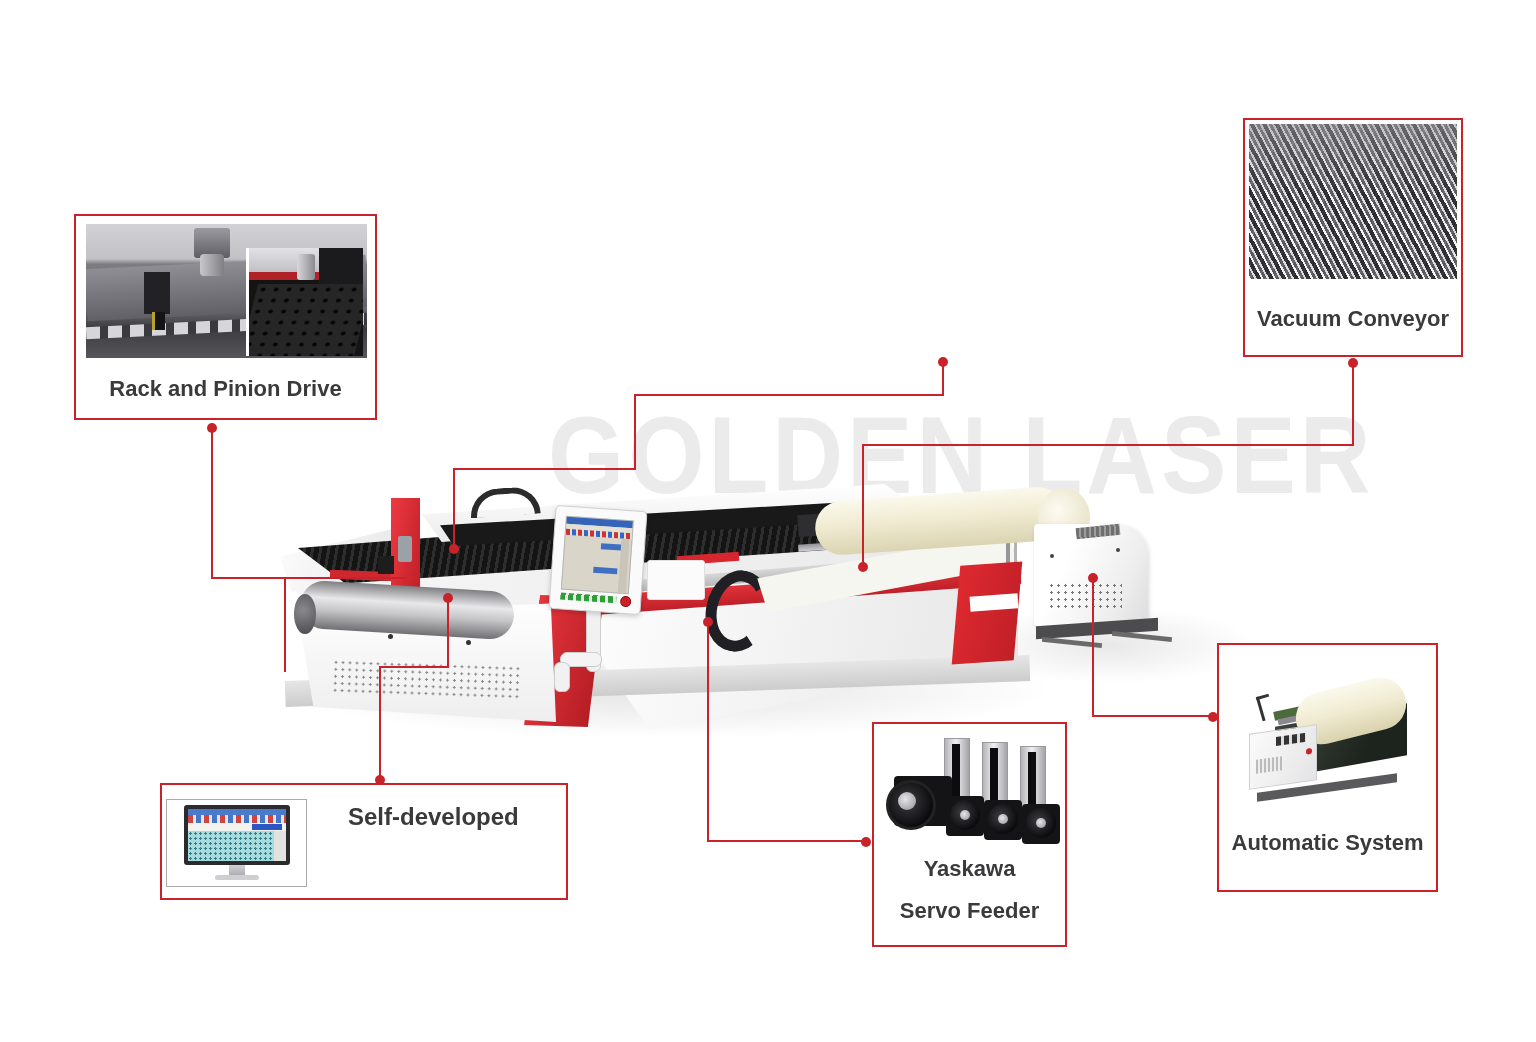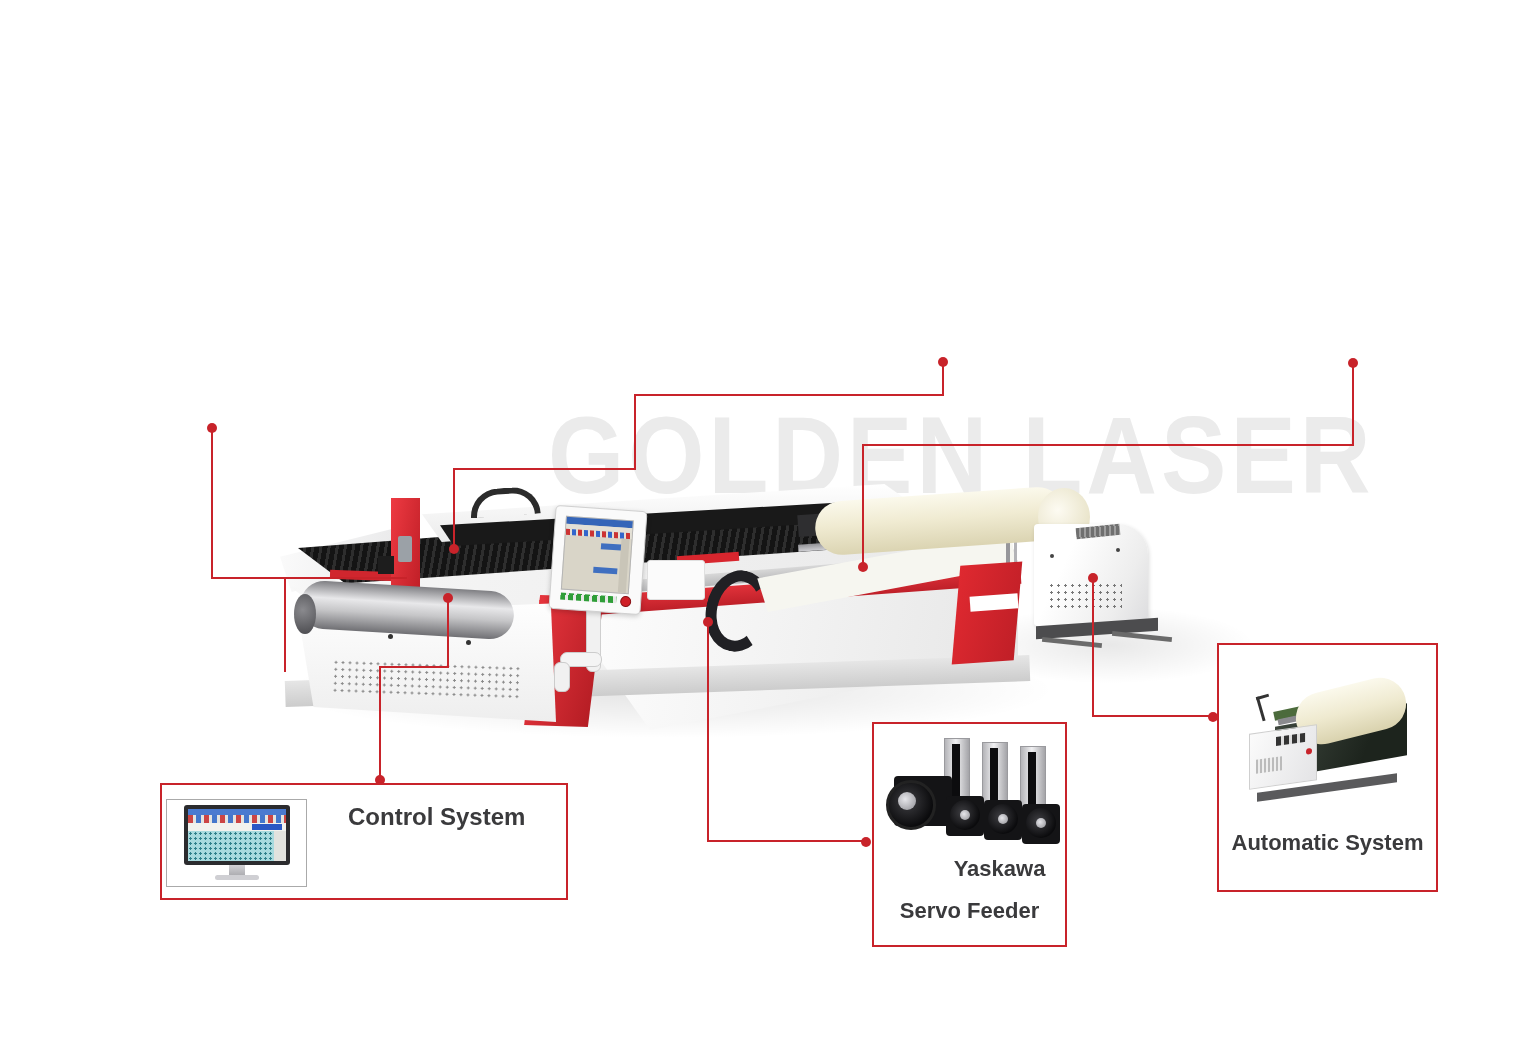--- a/index.html
+++ b/index.html
@@ -144,39 +144,63 @@
   <div class="cd" style="left:449px;top:544px;"></div>
   <div class="cd" style="left:1348px;top:358px;"></div>
   <div class="cd" style="left:858px;top:562px;"></div>
   <div class="cd" style="left:443px;top:593px;"></div>
   <div class="cd" style="left:375px;top:775px;"></div>
   <div class="cd" style="left:703px;top:617px;"></div>
   <div class="cd" style="left:861px;top:837px;"></div>
   <div class="cd" style="left:1088px;top:573px;"></div>
   <div class="cd" style="left:1208px;top:712px;"></div>
 
-
-
+  <div class="abs callout" style="left:74px;top:214px;width:303px;height:206px;">
+    <div class="photo" style="left:10px;top:8px;width:281px;height:134px;background:linear-gradient(180deg,#d2d2d6 0%,#c2c2c6 26%,#7c7c82 30%,#6b6b71 62%,#3c3c40 78%,#55555b 100%);">
+      <div class="abs" style="left:0;top:38px;width:281px;height:52px;background:linear-gradient(180deg,#8e8e94,#606066);transform:rotate(-3deg);"></div>
+      <div class="abs" style="left:0;top:96px;width:281px;height:12px;background:repeating-linear-gradient(90deg,#d6d6da 0 14px,#3a3a3e 14px 22px);transform:rotate(-3deg);"></div>
+      <div class="abs" style="left:108px;top:4px;width:36px;height:30px;background:linear-gradient(180deg,#9a9aa0,#5e5e64);border-radius:3px;"></div>
+      <div class="abs" style="left:114px;top:30px;width:24px;height:22px;background:linear-gradient(90deg,#c8c8cc,#7e7e84);border-radius:4px;"></div>
+      <div class="abs" style="left:58px;top:48px;width:26px;height:42px;background:#222226;"></div>
+      <div class="abs" style="left:66px;top:88px;width:10px;height:18px;background:#141416;border-left:3px solid #b8a22a;"></div>
+    </div>
+    <div class="photo" style="left:170px;top:32px;width:114px;height:108px;border-left:3px solid #fff;background:#141414;">
+      <div class="abs" style="left:0;top:0;width:114px;height:26px;background:linear-gradient(180deg,#e2e2e6,#bdbdc2);"></div>
+      <div class="abs" style="left:0;top:24px;width:80px;height:8px;background:#b02228;"></div>
+      <div class="abs" style="left:70px;top:0;width:44px;height:36px;background:#1b1b1d;"></div>
+      <div class="abs" style="left:48px;top:6px;width:18px;height:26px;background:linear-gradient(90deg,#d8d8dc,#8a8a90);border-radius:3px;"></div>
+      <div class="abs" style="left:0;top:36px;width:114px;height:72px;background-color:#262626;background-image:radial-gradient(#050505 2px,transparent 2.6px);background-size:13px 11px;transform:skewX(-14deg);"></div>
+    </div>
+    <div class="clabel" style="top:160px;font-size:22px;">Rack and Pinion Drive</div>
+  </div>
+
+
+  <div class="abs callout" style="left:1243px;top:118px;width:220px;height:239px;">
+    <div class="photo" style="left:4px;top:4px;width:208px;height:155px;background-color:#6e6e72;background-image:repeating-linear-gradient(62deg,rgba(250,250,252,.95) 0 2px,rgba(90,90,95,.85) 2px 5px,rgba(230,230,235,.9) 5px 7px,rgba(40,40,45,.9) 7px 11px),repeating-linear-gradient(-58deg,rgba(255,255,255,.55) 0 2px,rgba(60,60,65,.5) 3px 7px);">
+      <div class="abs" style="left:0;top:0;width:208px;height:155px;background:linear-gradient(180deg,rgba(150,150,155,.55),rgba(0,0,0,0) 45%);"></div>
+    </div>
+    <div class="clabel" style="top:186px;font-size:22px;">Vacuum Conveyor</div>
+  </div>
 
   <div class="abs callout" style="left:160px;top:783px;width:408px;height:117px;">
     <div class="photo" style="left:4px;top:14px;width:139px;height:86px;background:#fff;border:1px solid #aaa;">
       <div class="abs" style="left:17px;top:5px;width:106px;height:60px;background:#2b2b2e;border-radius:3px;">
         <div class="abs" style="left:4px;top:4px;width:98px;height:52px;background:#f2f2ee;">
           <div class="abs" style="left:0;top:0;width:98px;height:6px;background:#4a7ad0;"></div>
           <div class="abs" style="left:0;top:6px;width:98px;height:8px;background:repeating-linear-gradient(90deg,#c44 0 5px,#e4e4e0 5px 8px,#47c 8px 13px,#e4e4e0 13px 16px);"></div>
           <div class="abs" style="left:64px;top:15px;width:30px;height:6px;background:#2b57c4;"></div>
           <div class="abs" style="left:0;top:22px;width:86px;height:30px;background-color:#a8dade;background-image:radial-gradient(#2e7f8a 1px,transparent 1.3px);background-size:5px 5px;"></div>
           <div class="abs" style="left:86px;top:22px;width:12px;height:30px;background:#e2e2de;"></div>
         </div>
       </div>
       <div class="abs" style="left:62px;top:65px;width:16px;height:10px;background:linear-gradient(180deg,#d2d2d6,#aeaeb2);"></div>
       <div class="abs" style="left:48px;top:75px;width:44px;height:5px;background:#cfcfd3;border-radius:3px;"></div>
     </div>
     <div class="abs" style="left:186px;top:12px;font-weight:bold;color:#3a3a3c;font-size:24px;line-height:40px;">
-      <div>Control System</div>
+      <div>Self-developed</div>
     </div>
   </div>
 
   <div class="abs callout" style="left:872px;top:722px;width:195px;height:225px;">
     <div class="photo" style="left:8px;top:10px;width:179px;height:125px;background:#fff;">
       <div class="servo-drive" style="left:62px;top:4px;"></div>
       <div class="servo-drive" style="left:100px;top:8px;"></div>
       <div class="servo-drive" style="left:138px;top:12px;"></div>
       <div class="abs" style="left:70px;top:10px;width:8px;height:52px;background:#0c0c0e;"></div>
       <div class="abs" style="left:108px;top:14px;width:8px;height:54px;background:#0c0c0e;"></div>
@@ -187,21 +211,21 @@
       <div class="servo-motor" style="left:64px;top:62px;width:38px;height:40px;"></div>
       <div class="servo-face" style="left:68px;top:66px;width:30px;height:30px;"></div>
       <div class="servo-hub" style="left:78px;top:76px;width:10px;height:10px;"></div>
       <div class="servo-motor" style="left:102px;top:66px;width:38px;height:40px;"></div>
       <div class="servo-face" style="left:106px;top:70px;width:30px;height:30px;"></div>
       <div class="servo-hub" style="left:116px;top:80px;width:10px;height:10px;"></div>
       <div class="servo-motor" style="left:140px;top:70px;width:38px;height:40px;"></div>
       <div class="servo-face" style="left:144px;top:74px;width:30px;height:30px;"></div>
       <div class="servo-hub" style="left:154px;top:84px;width:10px;height:10px;"></div>
     </div>
-    <div class="clabel" style="top:132px;font-size:22px;margin-left:30px;">Yaskawa</div>
+    <div class="clabel" style="top:132px;font-size:22px;">Yaskawa</div>
     <div class="clabel" style="top:174px;font-size:22px;">Servo Feeder</div>
   </div>
 
   <div class="abs callout" style="left:1217px;top:643px;width:221px;height:249px;">
     <div class="photo" style="left:20px;top:12px;width:180px;height:150px;background:#fff;">
       <div class="abs" style="left:36px;top:58px;width:132px;height:52px;background:linear-gradient(115deg,#3d463d,#1d241d 70%);transform:skewY(-10deg);"></div>
       <div class="abs" style="left:34px;top:44px;width:104px;height:9px;background:#4c6b3c;transform:rotate(-12deg);"></div>
       <div class="abs" style="left:38px;top:52px;width:100px;height:6px;background:#8a8a8e;transform:rotate(-12deg);"></div>
       <div class="abs" style="left:56px;top:28px;width:112px;height:52px;border-radius:26px;background:linear-gradient(180deg,#fbf9ec,#efead0 50%,#d9d2ae);transform:rotate(-14deg);"></div>
       <div class="abs" style="left:20px;top:38px;width:10px;height:22px;border-left:3px solid #333;border-top:3px solid #333;transform:rotate(-16deg);"></div>

